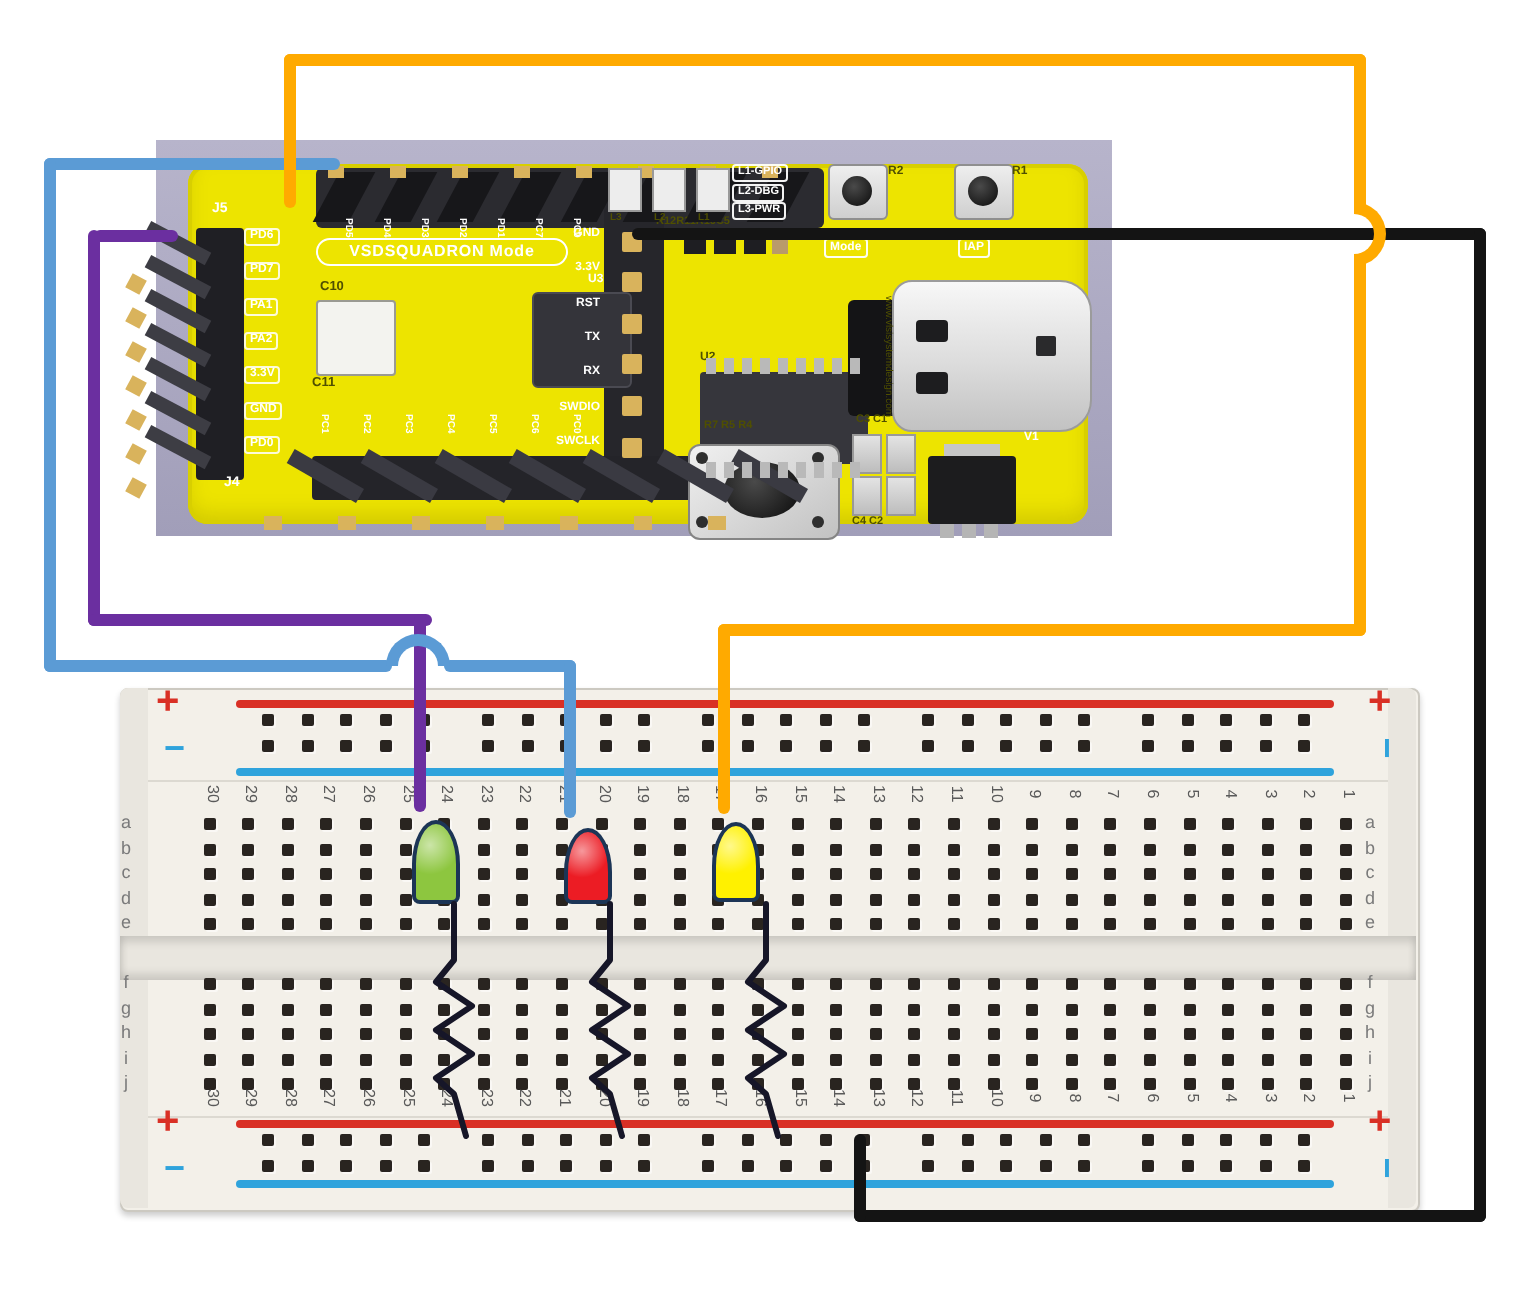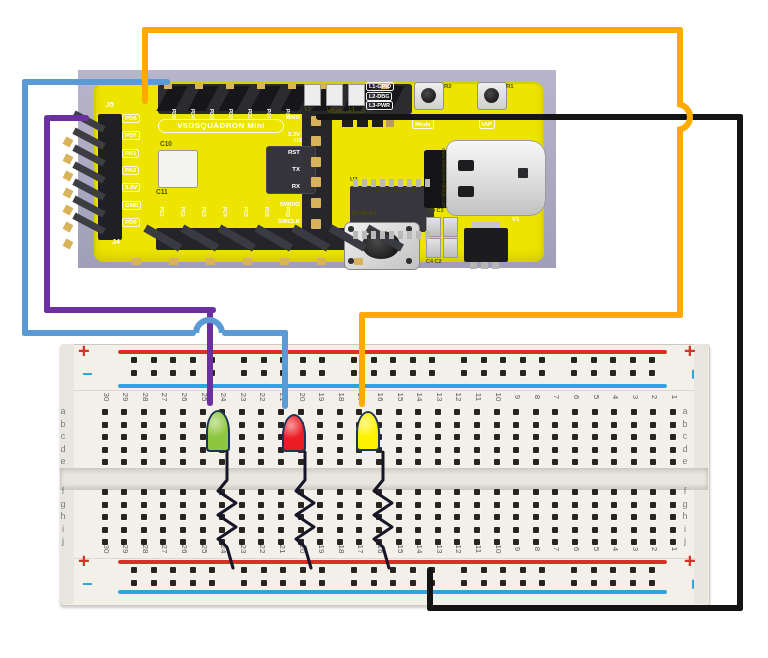--- a/index.html
+++ b/index.html
@@ -81,21 +81,21 @@
 
   <div class="grp" id="board-group">
     <div class="abs backdrop"></div>
     <div class="abs pcb"></div>
 
     <div class="abs topheader"></div>
     <div class="abs j5base"></div>
     <div class="abs midheader"></div>
     <div class="abs bottomheader"></div>
 
-    <div class="abs board-title">VSDSQUADRON Mini</div>
+    <div class="abs board-title">VSDSQUADRON Mode</div>
     <div class="abs j5label">J5</div>
     <div class="abs j4label">J4</div>
 
     <div class="abs u3"></div>
     <div class="abs u3label">U3</div>
     <div class="abs crystal"></div>
     <div class="abs c10label">C10</div>
     <div class="abs c11label">C11</div>
     <div class="abs u2"></div>
     <div class="abs u2label">U2</div>

